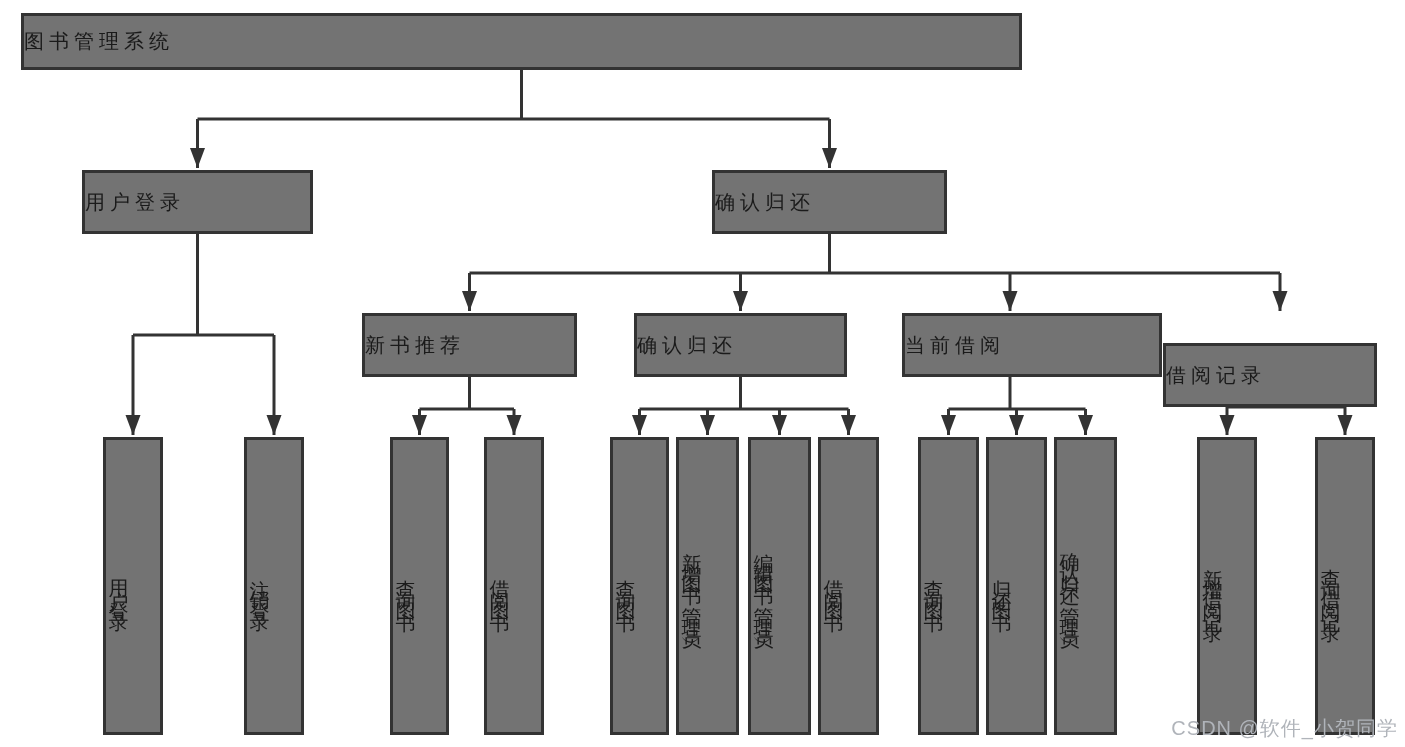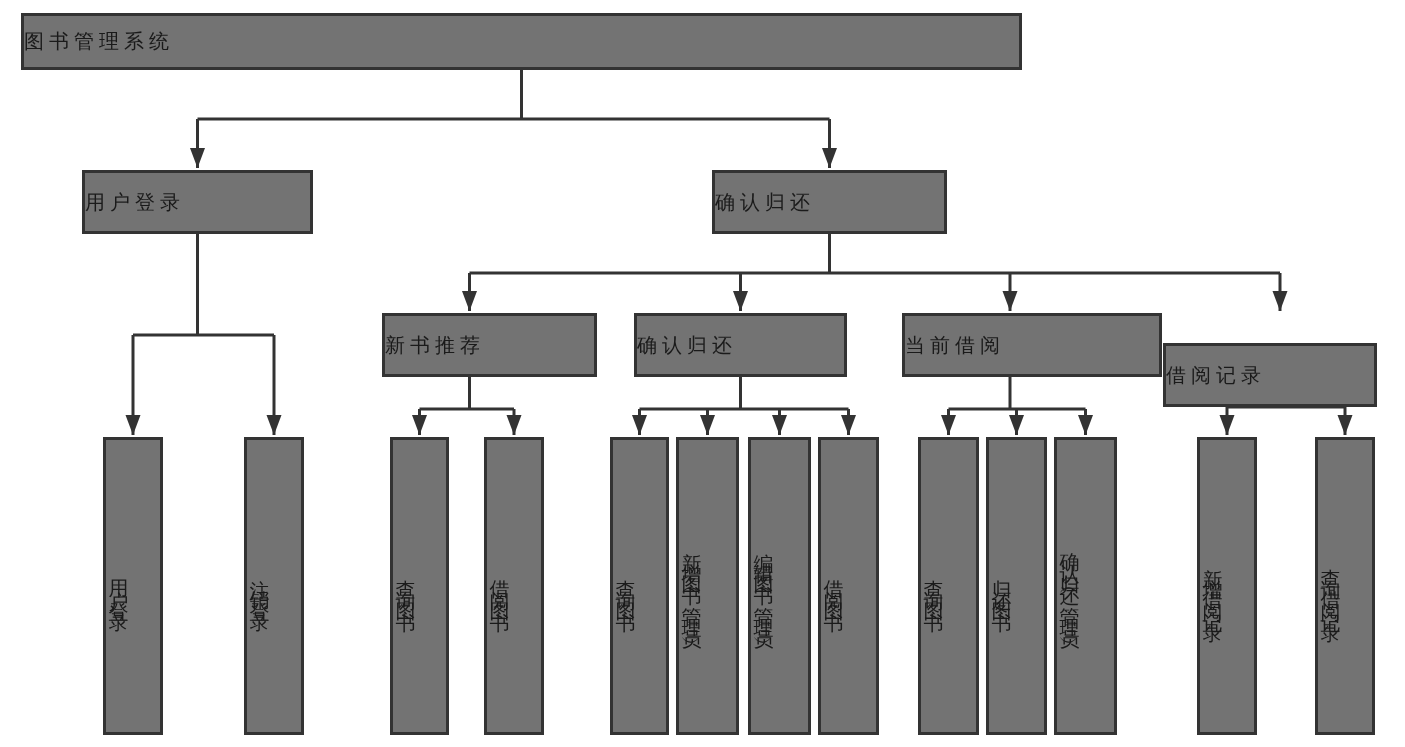--- a/index.html
+++ b/index.html
@@ -87,21 +87,21 @@
     <span class="lbl">图书管理系统</span>
   </div>
 
   <div class="box" style="left:82px;top:170px;width:231px;height:64px;">
     <span class="lbl">用户登录</span>
   </div>
   <div class="box" style="left:712px;top:170px;width:235px;height:64px;">
     <span class="lbl">确认归还</span>
   </div>
 
-  <div class="box" style="left:362px;top:313px;width:215px;height:64px;margin-left:20px;">
+  <div class="box" style="left:362px;top:313px;width:215px;height:64px;">
     <span class="lbl">新书推荐</span>
   </div>
   <div class="box" style="left:634px;top:313px;width:213px;height:64px;">
     <span class="lbl">确认归还</span>
   </div>
   <div class="box" style="left:902px;top:313px;width:260px;height:64px;">
     <span class="lbl">当前借阅</span>
   </div>
   <div class="box" style="left:1163px;top:313px;width:214px;height:64px;margin-top:30px;">
     <span class="lbl">借阅记录</span>
@@ -144,14 +144,15 @@
     <span class="lbl">确认归还（管理员）</span>
   </div>
 
   <div class="box leaf" style="left:1197px;top:437px;width:60px;height:298px;">
     <span class="lbl">新增借阅记录</span>
   </div>
   <div class="box leaf" style="left:1315px;top:437px;width:60px;height:298px;">
     <span class="lbl">查询借阅记录</span>
   </div>
 
+  <div class="watermark">CSDN @软件_小贺同学</div>
 
 </div>
 
 </body></html>

